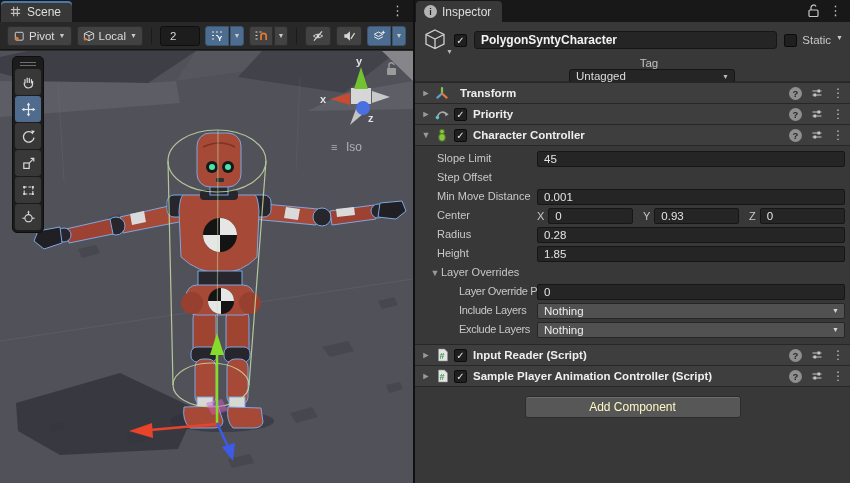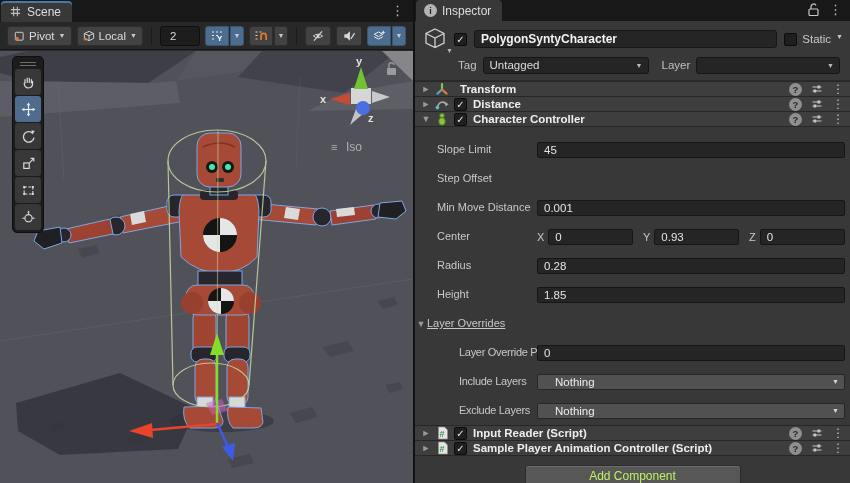--- a/index.html
+++ b/index.html
@@ -56,61 +56,61 @@
   .go-header { padding:5px 5px 6px 5px; border-bottom:1px solid #2a2a2a; }
   .go-row1 { display:flex; align-items:center; height:26px; padding-left:2px; }
   .go-cube { position:relative; width:32px; height:26px; }
   .go-cube .subarr { position:absolute; right:1px; bottom:-2px; font-size:7px; color:#b5b5b5; }
   .cb { width:13px; height:13px; background:#1f1f1f; border:1px solid #0c0c0c; border-radius:2px;
     color:#e6e6e6; font-size:10px; line-height:11px; text-align:center; flex:0 0 auto; }
   .name-field { flex:1; height:18px; background:#252525; border:1px solid #161616; border-radius:3px;
     color:#f2f2f2; font-weight:bold; font-size:12px; line-height:16px; padding:0 6px; margin:0 7px; }
   .static-wrap { display:flex; align-items:flex-start; gap:5px; padding-right:2px; }
   .static-lbl { font-size:11.5px; color:#c8c8c8; }
-  .go-row2 { display:flex; align-items:center; height:18px; margin-top:4px; padding:0 5px 0 38px; }
+  .go-row2 { display:flex; align-items:center; height:18px; margin-top:4px; padding:0 5px 0 38px;flex-direction:column; }
   .form-lbl { font-size:11.5px; color:#c0c0c0; }
   .mini-dd { height:17px; background:#252525; border:1px solid #161616; border-radius:3px;
     display:flex; align-items:center; padding:0 5px 0 6px; font-size:11.5px; color:#dcdcdc; }
   .mini-dd .dd-glyph { margin-left:auto; color:#b9b9b9; }
   .tag-dd { width:166px; margin-left:6px; }
   .layer-dd { flex:1; margin-left:6px; }
   .layer-lbl { margin-left:13px; }
 
   .comp-header { height:21px; background:#3e3e3e; border-top:1px solid #272727;
     display:flex; align-items:center; padding:0 6px 0 4px; }
   .fold { width:14px; font-size:9px; color:#999; text-align:center; flex:0 0 auto; }
   .comp-icon { width:18px; display:flex; justify-content:center; margin-right:3px; flex:0 0 auto; }
   .comp-name { font-weight:bold; font-size:11.5px; color:#eeeeee; margin-left:6px; white-space:nowrap; }
   .hdr-right { margin-left:auto; display:flex; align-items:center; gap:9px; }
   .help-ic { width:13px; height:13px; border-radius:50%; background:#8f8f8f; color:#262626;
     font-size:9.5px; font-weight:bold; display:flex; align-items:center; justify-content:center; }
   .kb { color:#c4c4c4; font-size:12px; }
 
   .cc-body { padding:3px 0 5px 0; border-top:1px solid #272727; }
-  .row { position:relative; height:19px;margin-top:10px; }
+  .row { position:relative; height:19px; }
   .lbl { position:absolute; left:22px; top:3px; width:100px; font-size:11px; color:#c8c8c8;
     white-space:nowrap; overflow:hidden; }
   .lbl.indent { left:44px; width:80px; letter-spacing:-0.3px; }
-  .lbl.foldlbl { left:0; width:140px;text-decoration:underline; }
+  .lbl.foldlbl { left:14px; width:140px; }
   .lbl.foldlbl .fold { display:inline-block; width:12px; }
   .val { position:absolute; left:122px; right:5px; top:1.5px; }
   .field { height:16px; background:#252525; border:1px solid #161616; border-radius:2px;
     font-size:11.5px; color:#e4e4e4; line-height:14px; padding:0 6px; }
   .vec { display:flex; gap:10px; }
   .axis { flex:1; display:flex; align-items:center; gap:4px; }
   .axis .field { flex:1; }
   .axis-lbl { font-size:11px; color:#c8c8c8; }
   .dd-light { height:16px; background:#515151; border:1px solid #262626; border-radius:2px;
-    display:flex; align-items:center; font-size:11.5px; color:#ececec; padding:0 5px 0 17px; }
+    display:flex; align-items:center; font-size:11.5px; color:#ececec; padding:0 5px 0 6px; }
   .dd-light .dd-glyph { margin-left:auto; color:#d5d5d5; }
 
   .add-area { flex:1; border-top:1px solid #272727; display:flex; justify-content:center;
     align-items:flex-start; padding-top:9px; }
   .add-btn { width:216px; height:22px; background:#575757; border:1px solid #2c2c2c;
-    border-radius:3px; box-shadow: inset 0 1px 0 #6d6d6d; color:#bef264; font-size:12px;
+    border-radius:3px; box-shadow: inset 0 1px 0 #6d6d6d; color:#fef9c3; font-size:12px;
     display:flex; align-items:center; justify-content:center; }
 </style>
 </head>
 <body>
 
 <div class="app">
 
   <div class="scene-panel">
     <div class="tabbar">
       <div class="tab focused">
@@ -435,21 +435,21 @@
     <div class="comp-header">
       <span class="fold">►</span>
       <span class="comp-icon">
         <svg width="15" height="14" viewBox="0 0 15 14">
           <path d="M2.2,10.5 C4,4.5 8.6,3.8 11.2,7" stroke="#a9a9a9" stroke-width="1.6" fill="none"></path>
           <polygon points="10,4.8 13.6,7.2 10.4,9.4" fill="#a9a9a9"></polygon>
           <circle cx="2.4" cy="10.6" r="1.8" fill="#4FC4CF"></circle>
         </svg>
       </span>
       <span class="cb">✓</span>
-      <span class="comp-name">Distance</span>
+      <span class="comp-name">Priority</span>
       <span class="hdr-right">
         <span class="help-ic">?</span>
         <svg width="12" height="12" viewBox="0 0 12 12">
             <path d="M1.5,4 H10.5 M1.5,8 H10.5" stroke="#c6c6c6" stroke-width="1.2"></path>
             <rect x="6.5" y="2.5" width="2.6" height="3" fill="#c6c6c6"></rect>
             <rect x="2.6" y="6.5" width="2.6" height="3" fill="#c6c6c6"></rect>
           </svg>
         <span class="kb">⋮</span>
       </span>
     </div>

